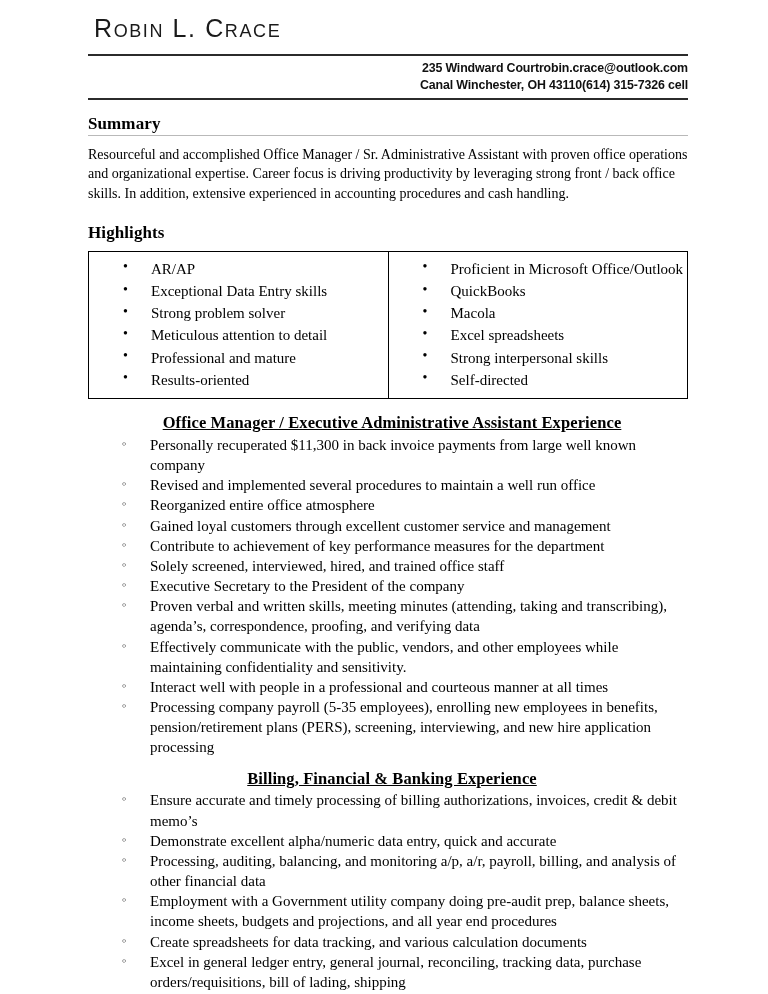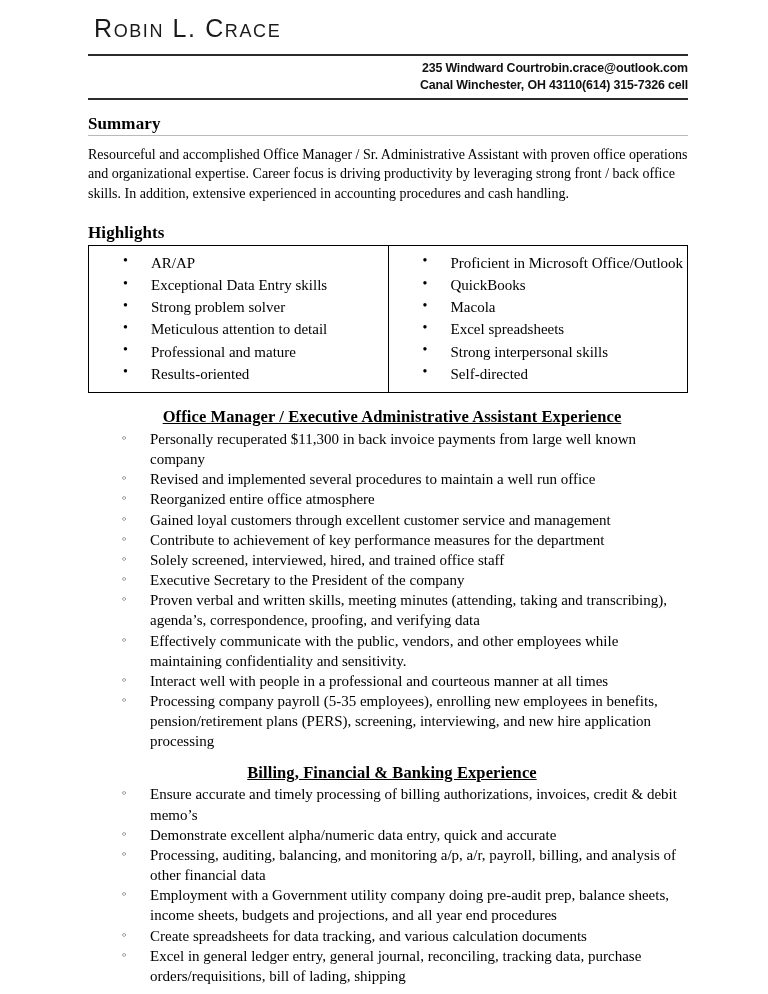--- a/index.html
+++ b/index.html
@@ -83,21 +83,21 @@
   }
   .summary-body {
     font-size: 14px;
     line-height: 1.38;
     margin-top: 9px;
     text-align: left;
   }
 
   .title-highlights {
     margin-top: 20px;
-    margin-bottom: 2px;
+    margin-bottom: 8px;
   }
 
   
   .highlights-table {
     width: 600px;
     border: 1px solid #c4b5fd;
     border-collapse: collapse;
     table-layout: fixed;
   }
   .highlights-table td {

